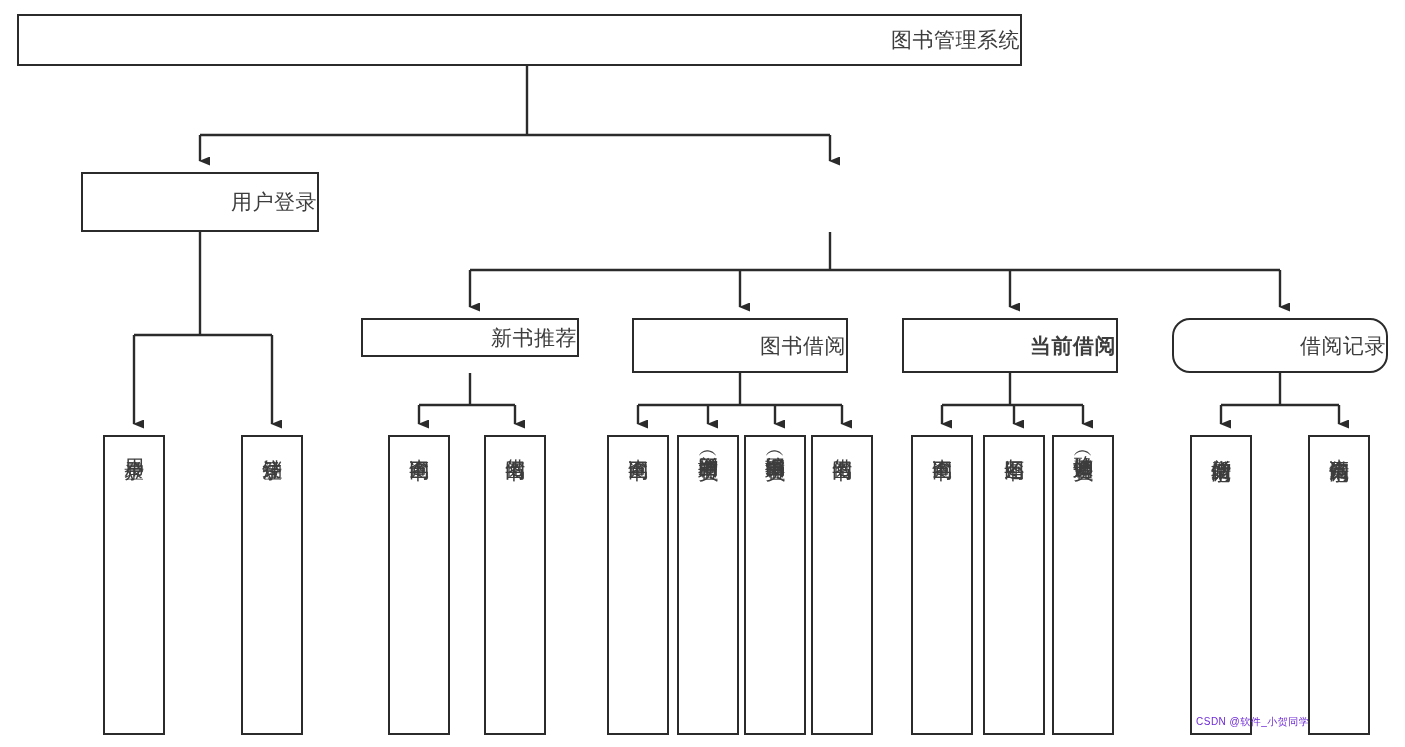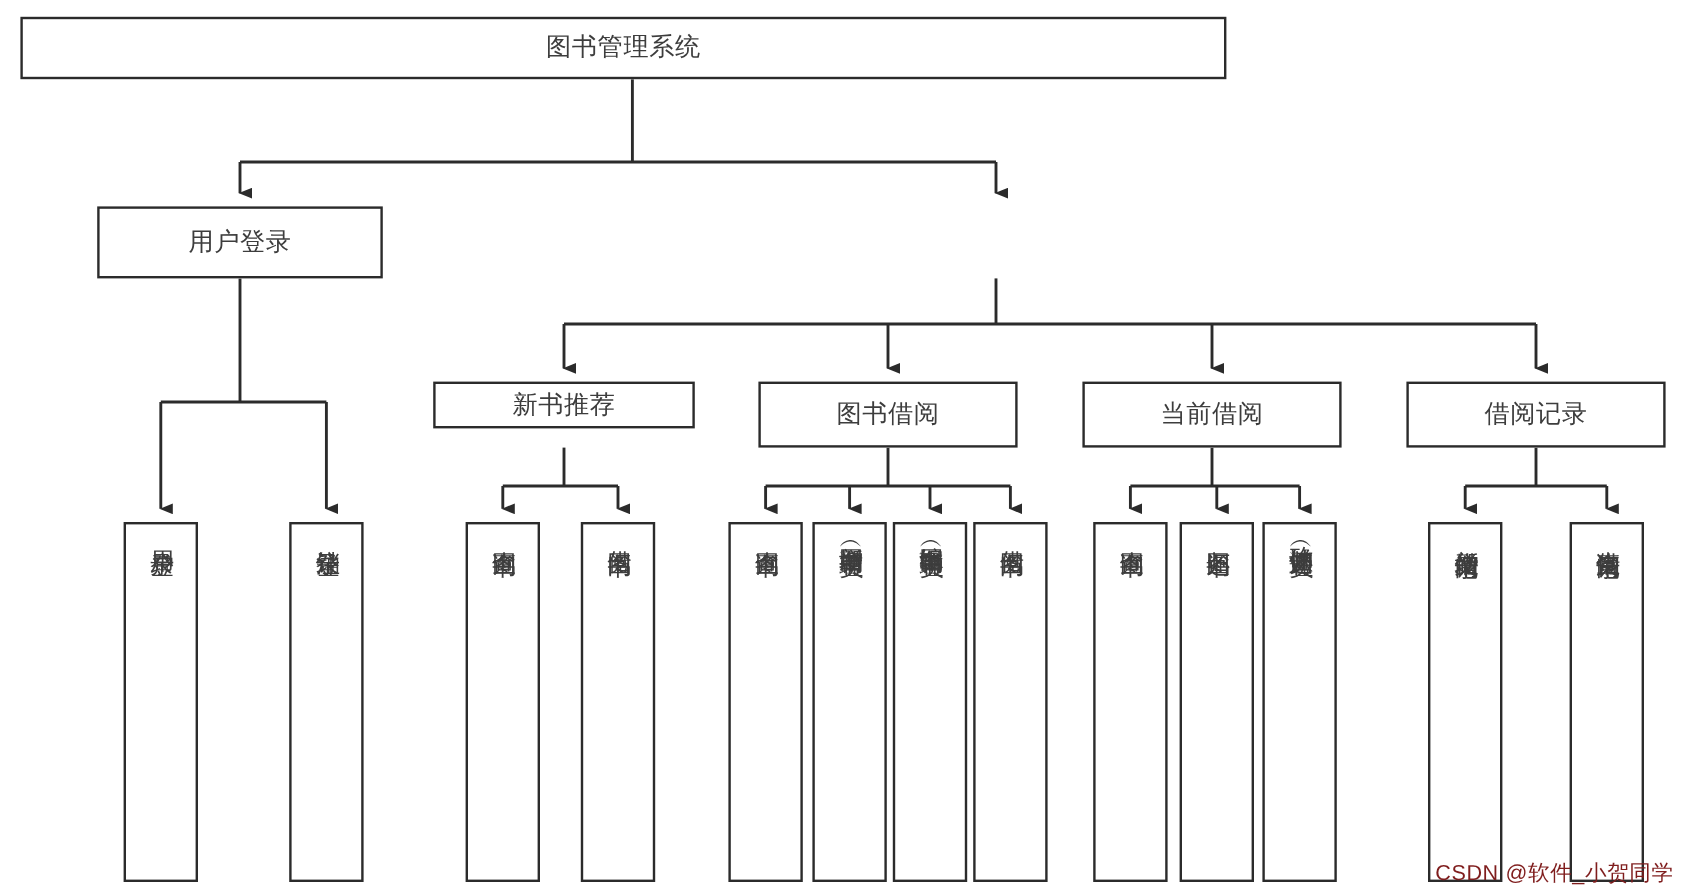--- a/index.html
+++ b/index.html
@@ -27,21 +27,21 @@
     height: 747px;
     pointer-events: none;
   }
   .node {
     position: absolute;
     box-sizing: border-box;
     background: #ffffff;
     border: 2px solid #2b2b2b;
     display: flex;
     align-items: center;
-    justify-content: center;
+    justify-content: flex-end;
     color: #3f3f3f;
   }
   .node.root {
     border-width: 2px;
   }
   .node-label {
     font-size: 21px;
     line-height: 1.1;
     color: #3d3d3d;
     white-space: nowrap;
@@ -59,22 +59,22 @@
     font-size: 20px;
     line-height: 1.18;
     letter-spacing: 1px;
     max-height: 282px;
   }
   .node.leaf.tall-text {
     padding-top: 3px;
   }
   .watermark {
     position: absolute;
-    color: #7f1d1d;
-    font-size: 18px;
+    color: #6d28d9;
+    font-size: 10px;
     white-space: nowrap;
     letter-spacing: 0.5px;
   }
 </style>
 </head>
 <body>
 
 <div id="diagram-root">
 
   <svg class="connectors" viewBox="0 0 1405 747" xmlns="http://www.w3.org/2000/svg">
@@ -127,24 +127,24 @@
   <div class="node lvl2" style="left: 81px; top: 172px; width: 238px; height: 60px;">
     <span class="node-label">用户登录</span>
   </div>
 
   <div class="node lvl3" style="left: 361px; top: 318px; width: 218px; height: 39px;">
     <span class="node-label">新书推荐</span>
   </div>
   <div class="node lvl3" style="left: 632px; top: 318px; width: 216px; height: 55px;">
     <span class="node-label">图书借阅</span>
   </div>
-  <div class="node lvl3" style="left: 902px; top: 318px; width: 216px; height: 55px;">
+  <div class="node lvl3" style="left: 902px; top: 318px; width: 216px; height: 55px; font-weight: bold;">
     <span class="node-label">当前借阅</span>
   </div>
-  <div class="node lvl3" style="left: 1172px; top: 318px; width: 216px; height: 55px;">
+  <div class="node lvl3" style="left: 1172px; top: 318px; width: 216px; height: 55px; border-radius: 18px;">
     <span class="node-label">借阅记录</span>
   </div>
 
   <div id="leaf-layer">
       <div class="node leaf" style="left: 103px; top: 435px; width: 62px; height: 300px;">
         <span class="node-label">用户登录</span>
       </div>
       <div class="node leaf" style="left: 241px; top: 435px; width: 62px; height: 300px;">
         <span class="node-label">注销登录</span>
       </div>

